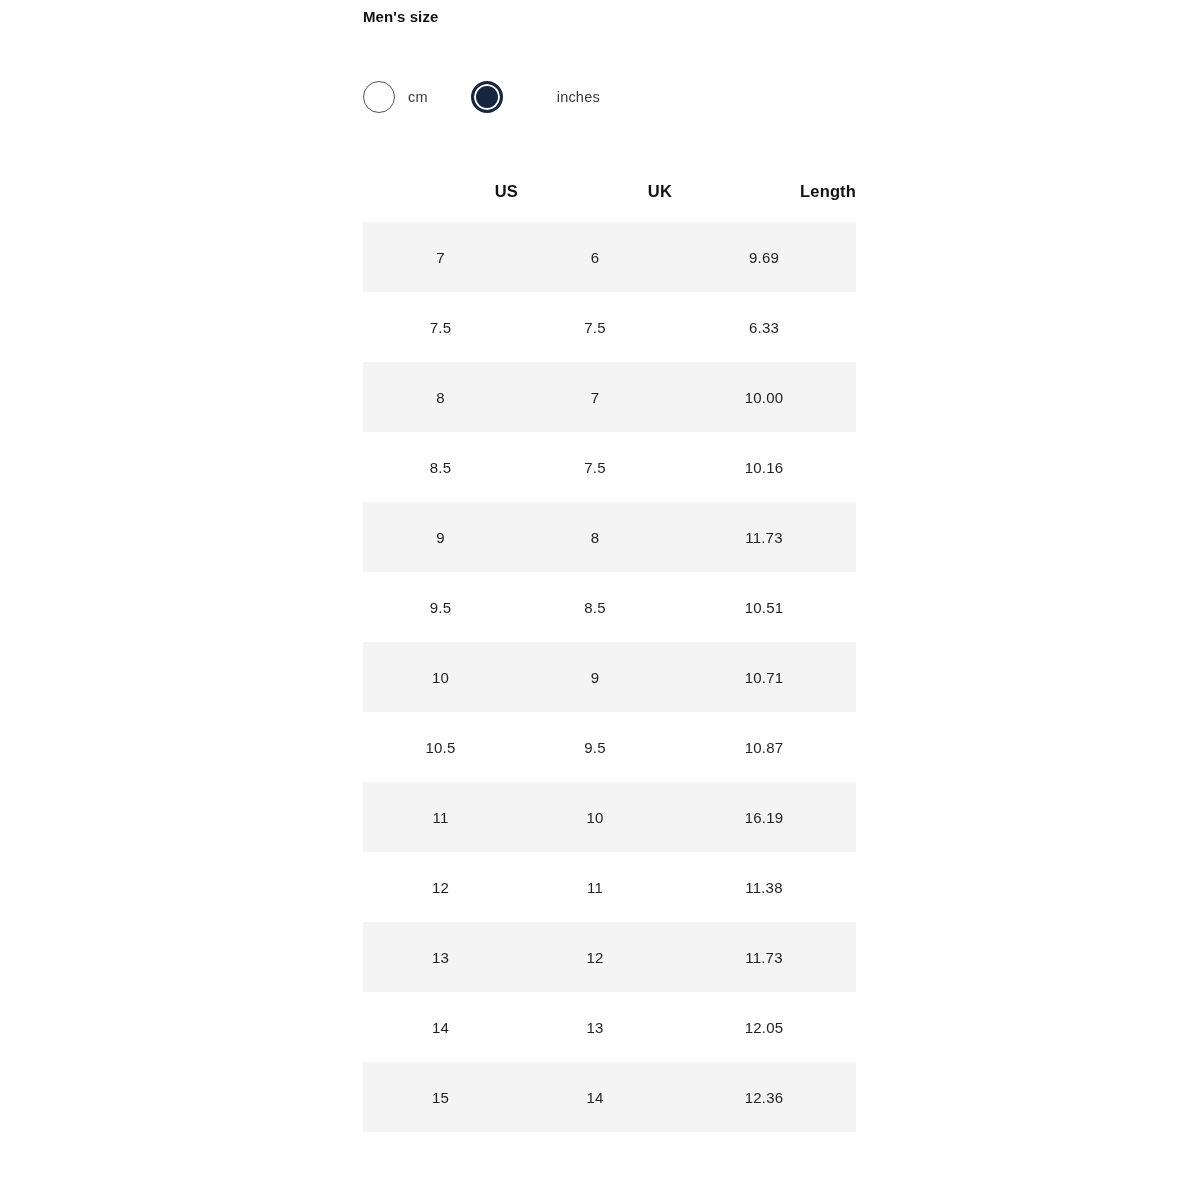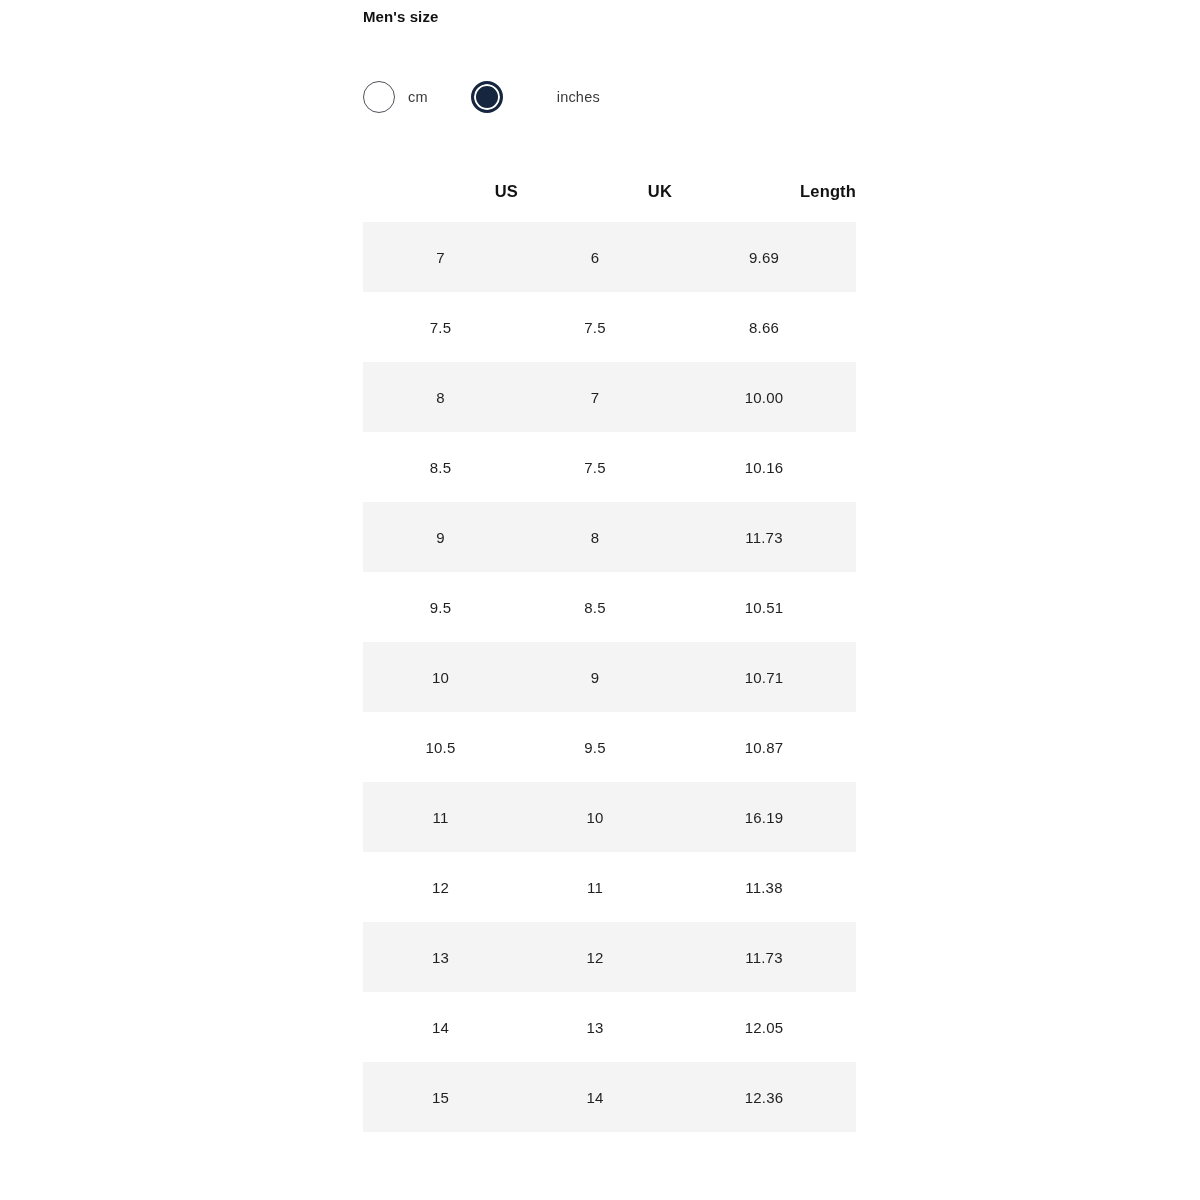--- a/index.html
+++ b/index.html
@@ -154,21 +154,21 @@
     </thead>
     <tbody>
       <tr>
         <td>7</td>
         <td>6</td>
         <td>9.69</td>
       </tr>
       <tr>
         <td>7.5</td>
         <td>7.5</td>
-        <td>8.66</td>
+        <td>6.33</td>
       </tr>
       <tr>
         <td>8</td>
         <td>7</td>
         <td>10.00</td>
       </tr>
       <tr>
         <td>8.5</td>
         <td>7.5</td>
         <td>10.16</td>

